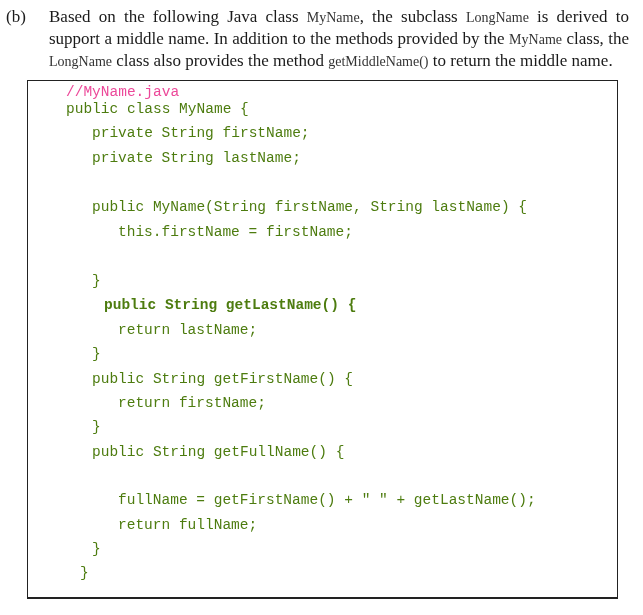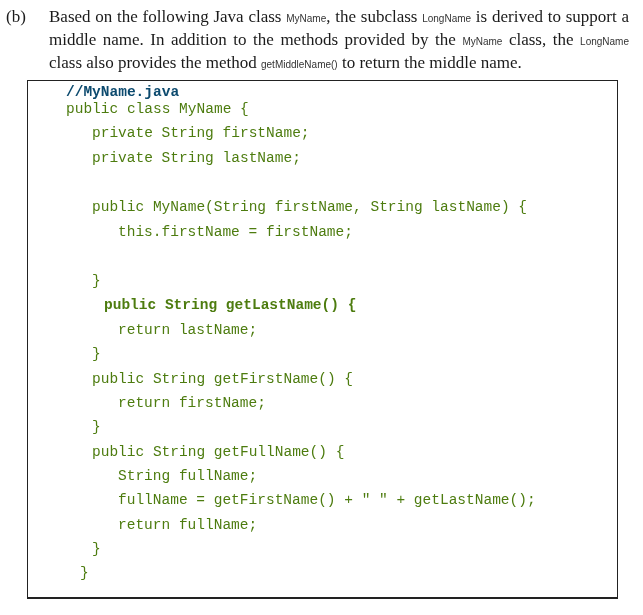--- a/index.html
+++ b/index.html
@@ -3,30 +3,30 @@
   <meta charset="utf-8">
   <style>
     html, body { margin: 0; padding: 0; background: #ffffff; }
     body { width: 643px; height: 615px; position: relative; overflow: hidden; color: #1a1a1a; }
     .para {
       position: absolute; left: 6px; top: 6px; width: 630px;
       font-family: "Liberation Serif", serif; font-size: 17px; line-height: 21px;
     }
     .para .label { position: absolute; left: 0; top: 0; }
     .para .text { position: absolute; left: 43px; top: 0; width: 580px; text-align: justify; }
-    .mono { font-family: Liberation Sans, sans-serif; font-size: 10px; color: #333; }
+    .mono { font-family: Liberation Serif, serif; font-size: 14px; color: #333; }
     .codebox {
       position: absolute; left: 27px; top: 80px; width: 591px; height: 519px;
       border: 1.5px solid #222; border-bottom-width: 2px; box-sizing: border-box;
     }
     .code-line {
       position: absolute; font-family: "Liberation Mono", monospace; font-size: 14.5px;
       color: #4d7c0f; white-space: pre; line-height: 18px;
     }
-    .code-line.bold { font-weight: bold; color: #0c4a6e; }
+    .code-line.bold { font-weight: normal; color: #ec4899; }
   </style>
 </head>
 <body>
 
 <div class="para">
   <span class="label">(b)</span>
   <div class="text" id="qtext"><span>Based on the following Java class </span><span class="mono">MyName</span><span>, the subclass </span><span class="mono">LongName</span><span> is derived to support a middle name. In addition to the methods provided by the </span><span class="mono">MyName</span><span> class, the </span><span class="mono">LongName</span><span> class also provides the method </span><span class="mono">getMiddleName()</span><span> to return the middle name.</span></div>
 </div>
 
 <div class="codebox" id="codebox">
@@ -38,18 +38,17 @@
     <div class="code-line" style="top: 142px; left: 90px;">this.firstName = firstName;</div>
     <div class="code-line" style="top: 117px; left: 64px;">public MyName(String firstName, String lastName) {</div>
     <div class="code-line" style="top: 191px; left: 64px;">}</div>
     <div class="code-line" style="top: 215px; left: 76px; font-weight: bold;">public String getLastName() {</div>
     <div class="code-line" style="top: 240px; left: 90px; font-family: Liberation Mono, monospace;">return lastName;</div>
     <div class="code-line" style="top: 264px; left: 64px;">}</div>
     <div class="code-line" style="top: 289px; left: 64px;">public String getFirstName() {</div>
     <div class="code-line" style="top: 313px; left: 90px;">return firstName;</div>
     <div class="code-line" style="top: 337px; left: 64px;">}</div>
     <div class="code-line" style="top: 362px; left: 64px;">public String getFullName() {</div>
-    <div class="code-line" style="top: 386px; left: 90px;">String fullName;</div>
     <div class="code-line" style="top: 410px; left: 90px;">fullName = getFirstName() + " " + getLastName();</div>
     <div class="code-line" style="top: 435px; left: 90px;">return fullName;</div>
     <div class="code-line" style="top: 459px; left: 64px;">}</div>
     <div class="code-line" style="top: 483px; left: 52px;">}</div>
   </div>
 
 </body></html>

